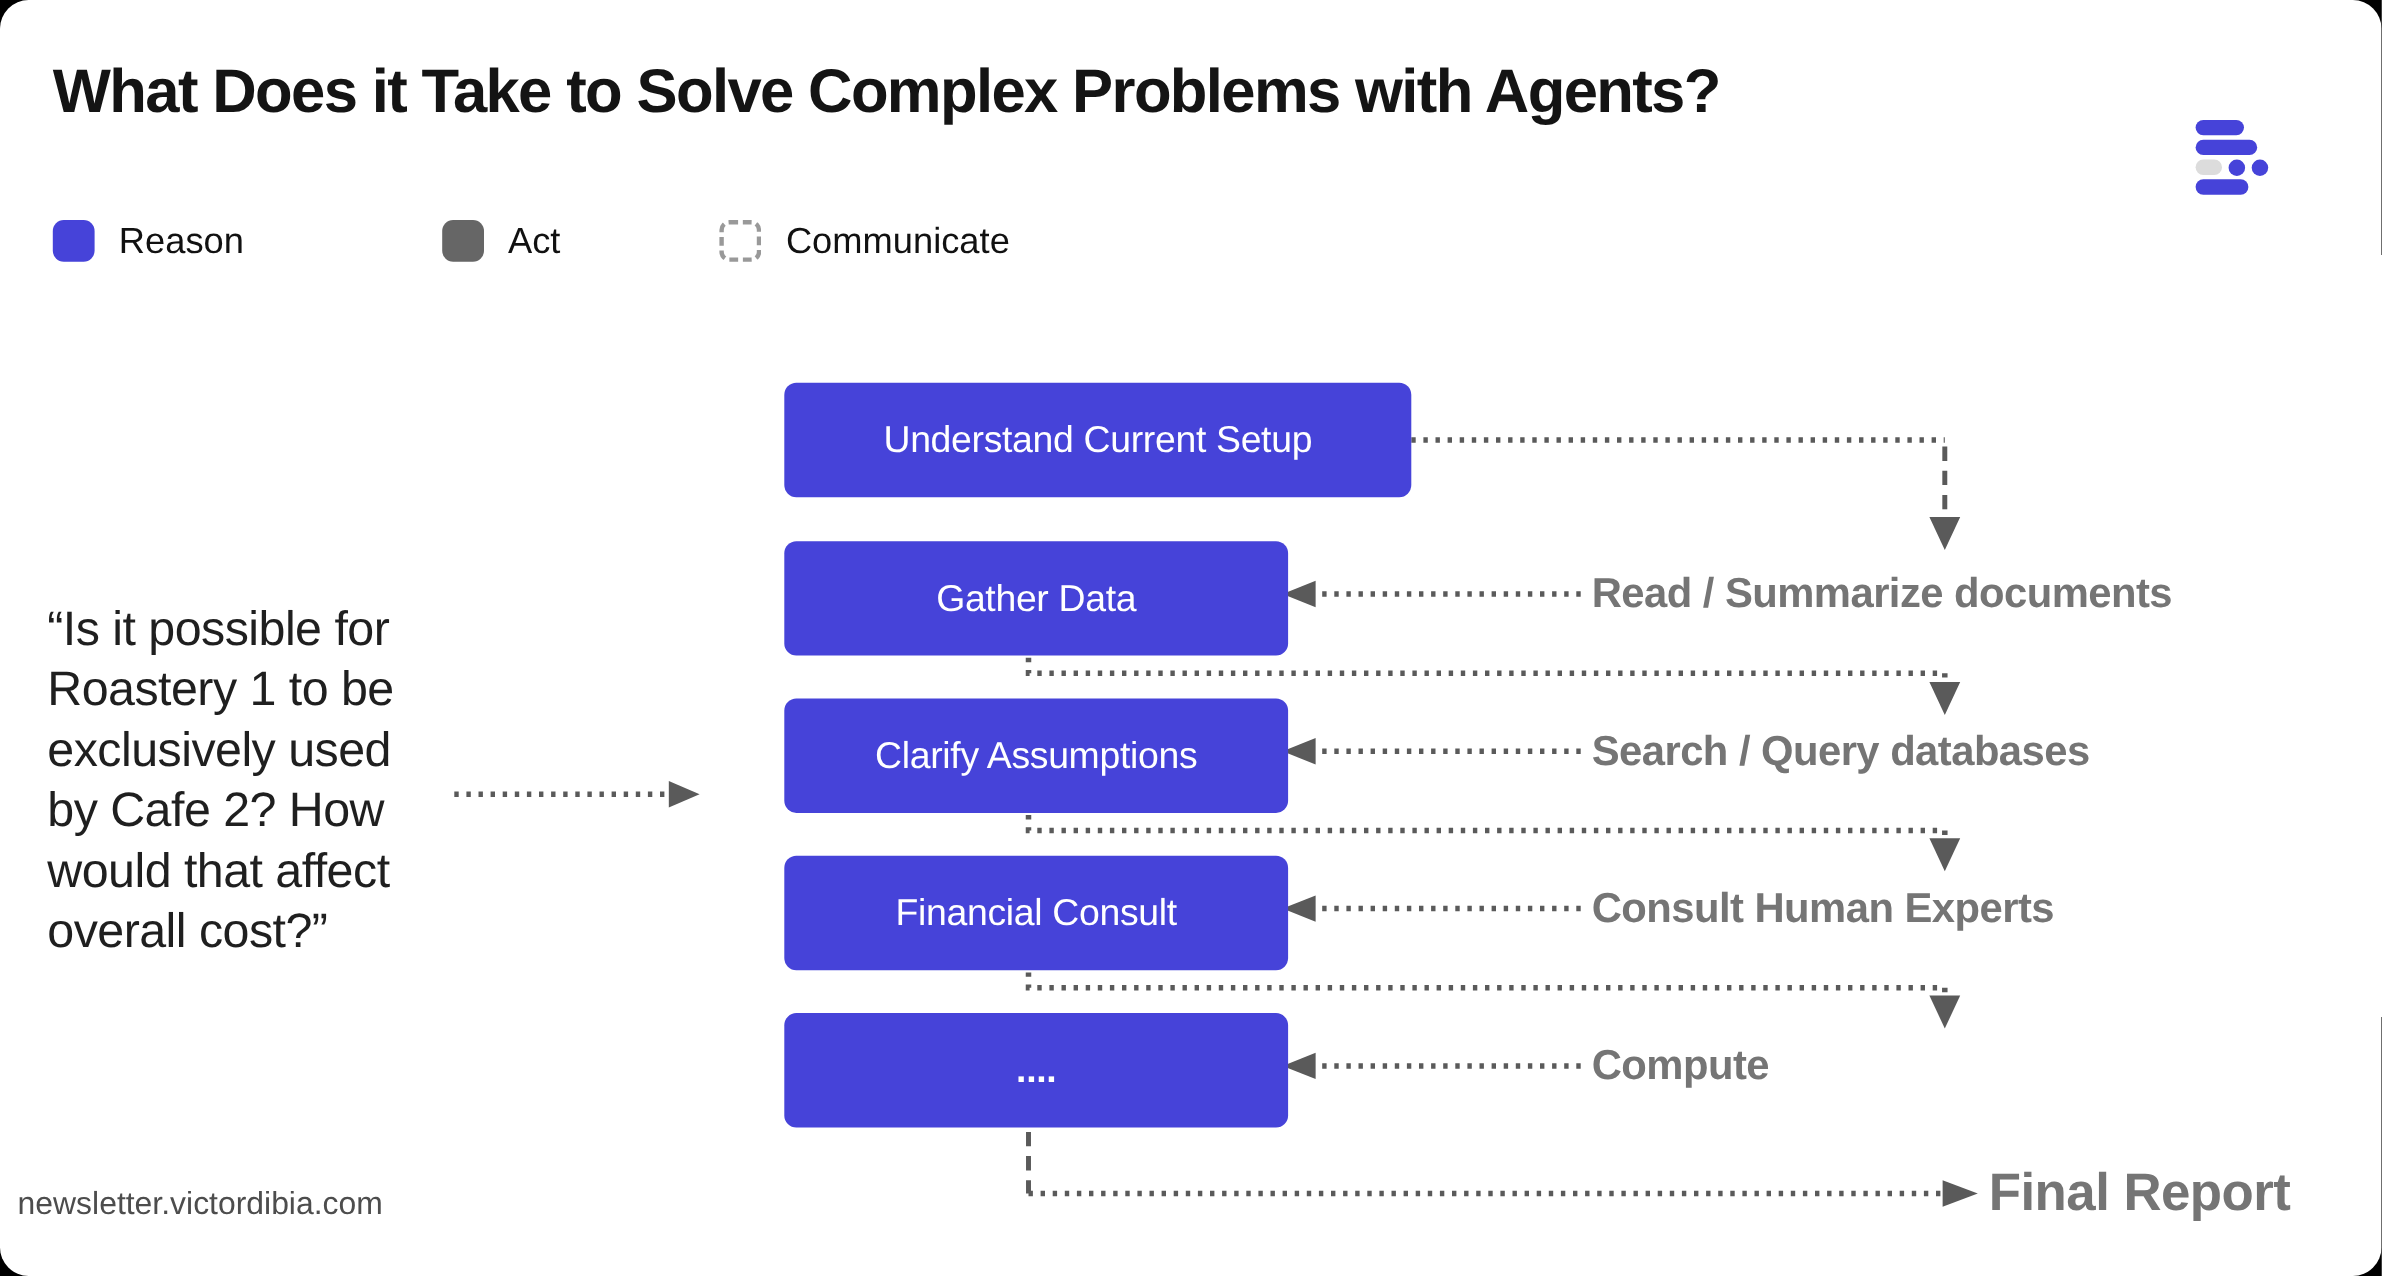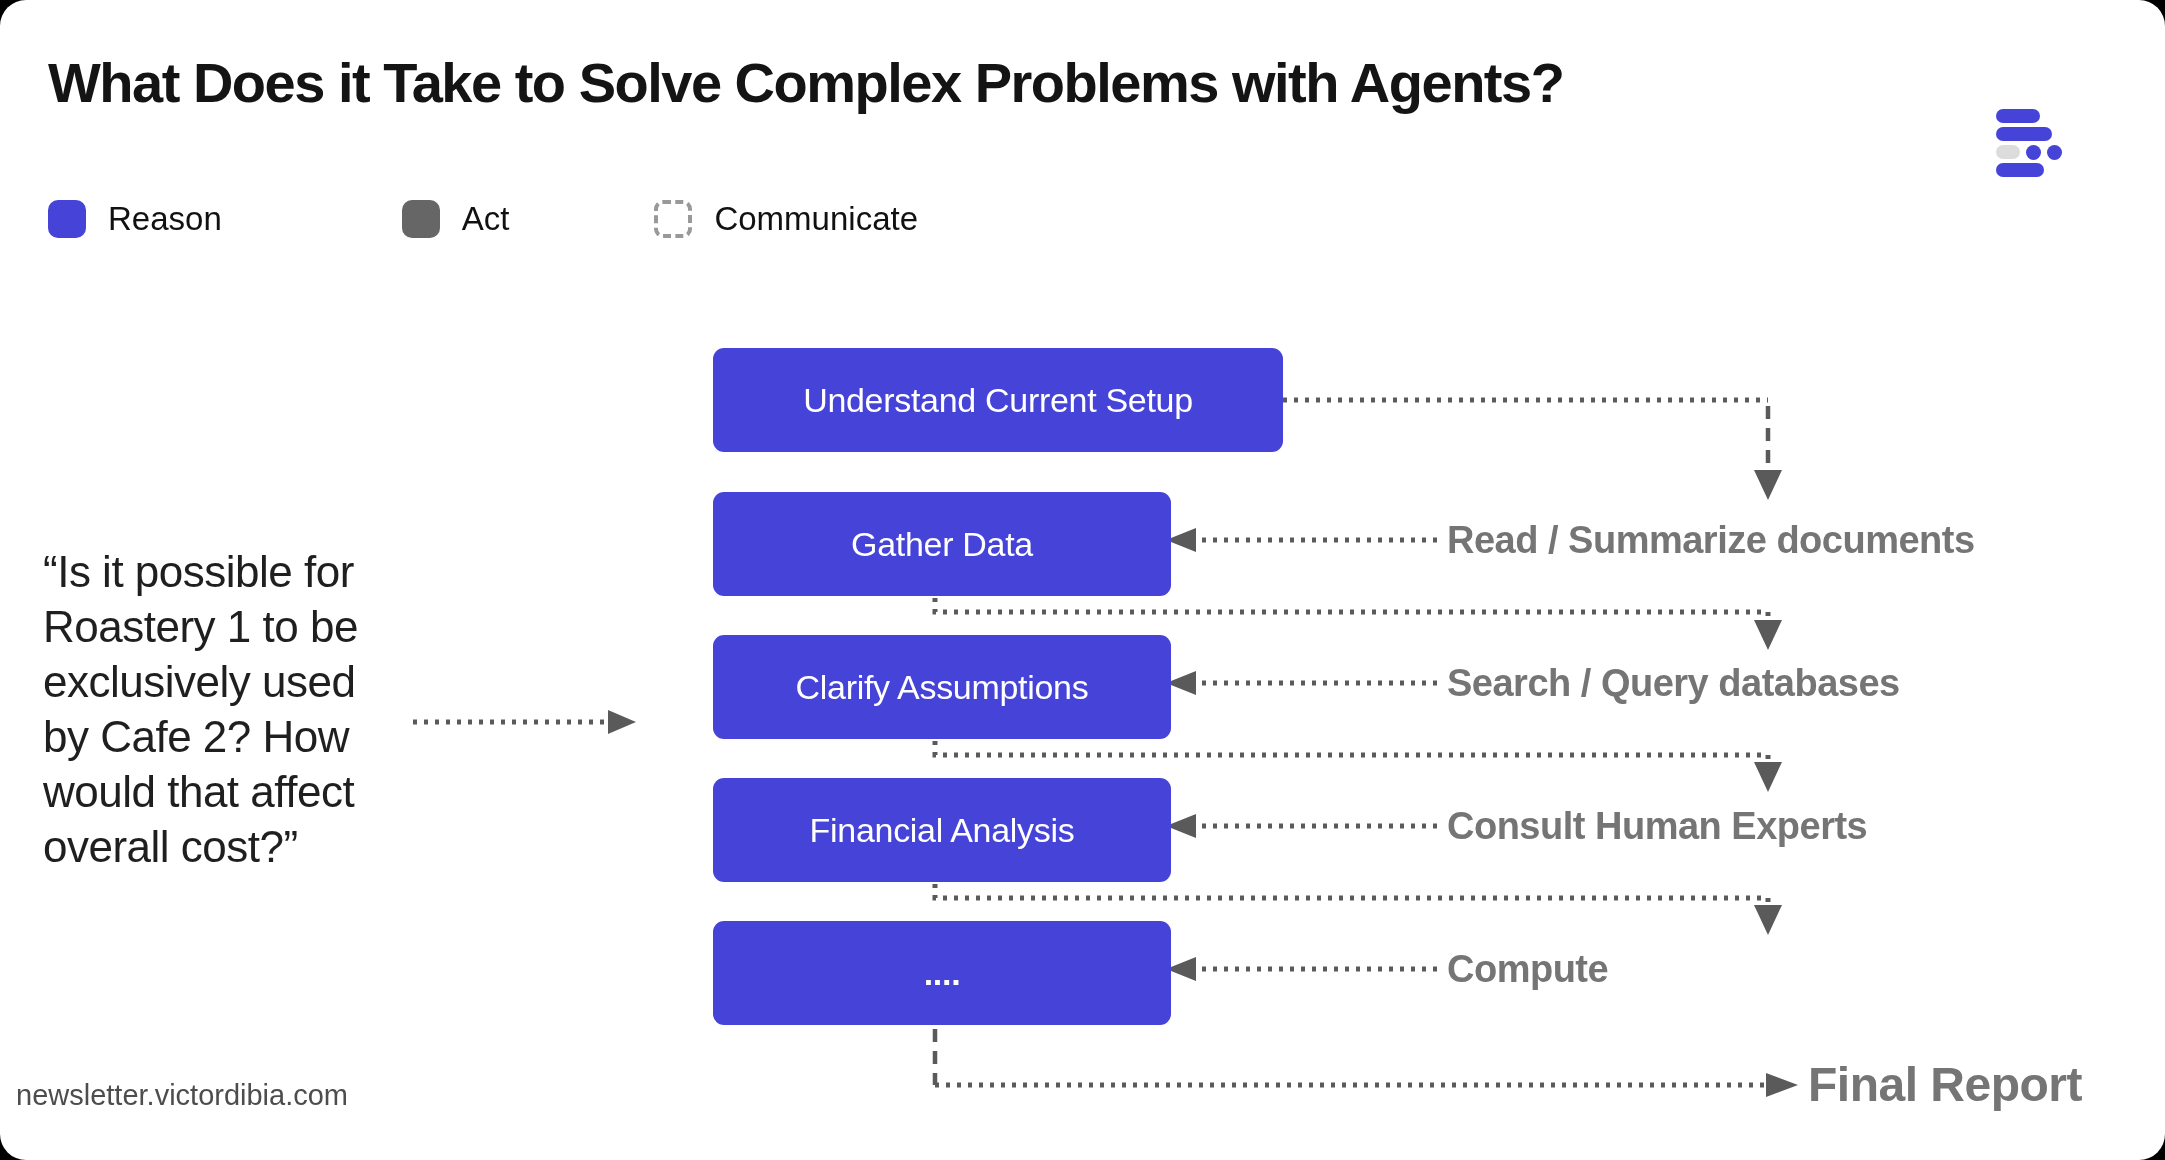--- a/index.html
+++ b/index.html
@@ -153,21 +153,21 @@
   <div class="stepbox box-0">
     <span>Understand Current Setup</span>
   </div>
   <div class="stepbox box-1">
     <span>Gather Data</span>
   </div>
   <div class="stepbox box-2">
     <span>Clarify Assumptions</span>
   </div>
   <div class="stepbox box-3">
-    <span>Financial Analysis</span>
+    <span>Financial Consult</span>
   </div>
   <div class="stepbox box-4">
     <span>....</span>
   </div>
 
   <div class="action-label al-0">Read / Summarize documents</div>
   <div class="action-label al-2">Consult Human Experts</div>
   <div class="action-label al-1">Search / Query databases</div>
   <div class="action-label al-3">Compute</div>
 

